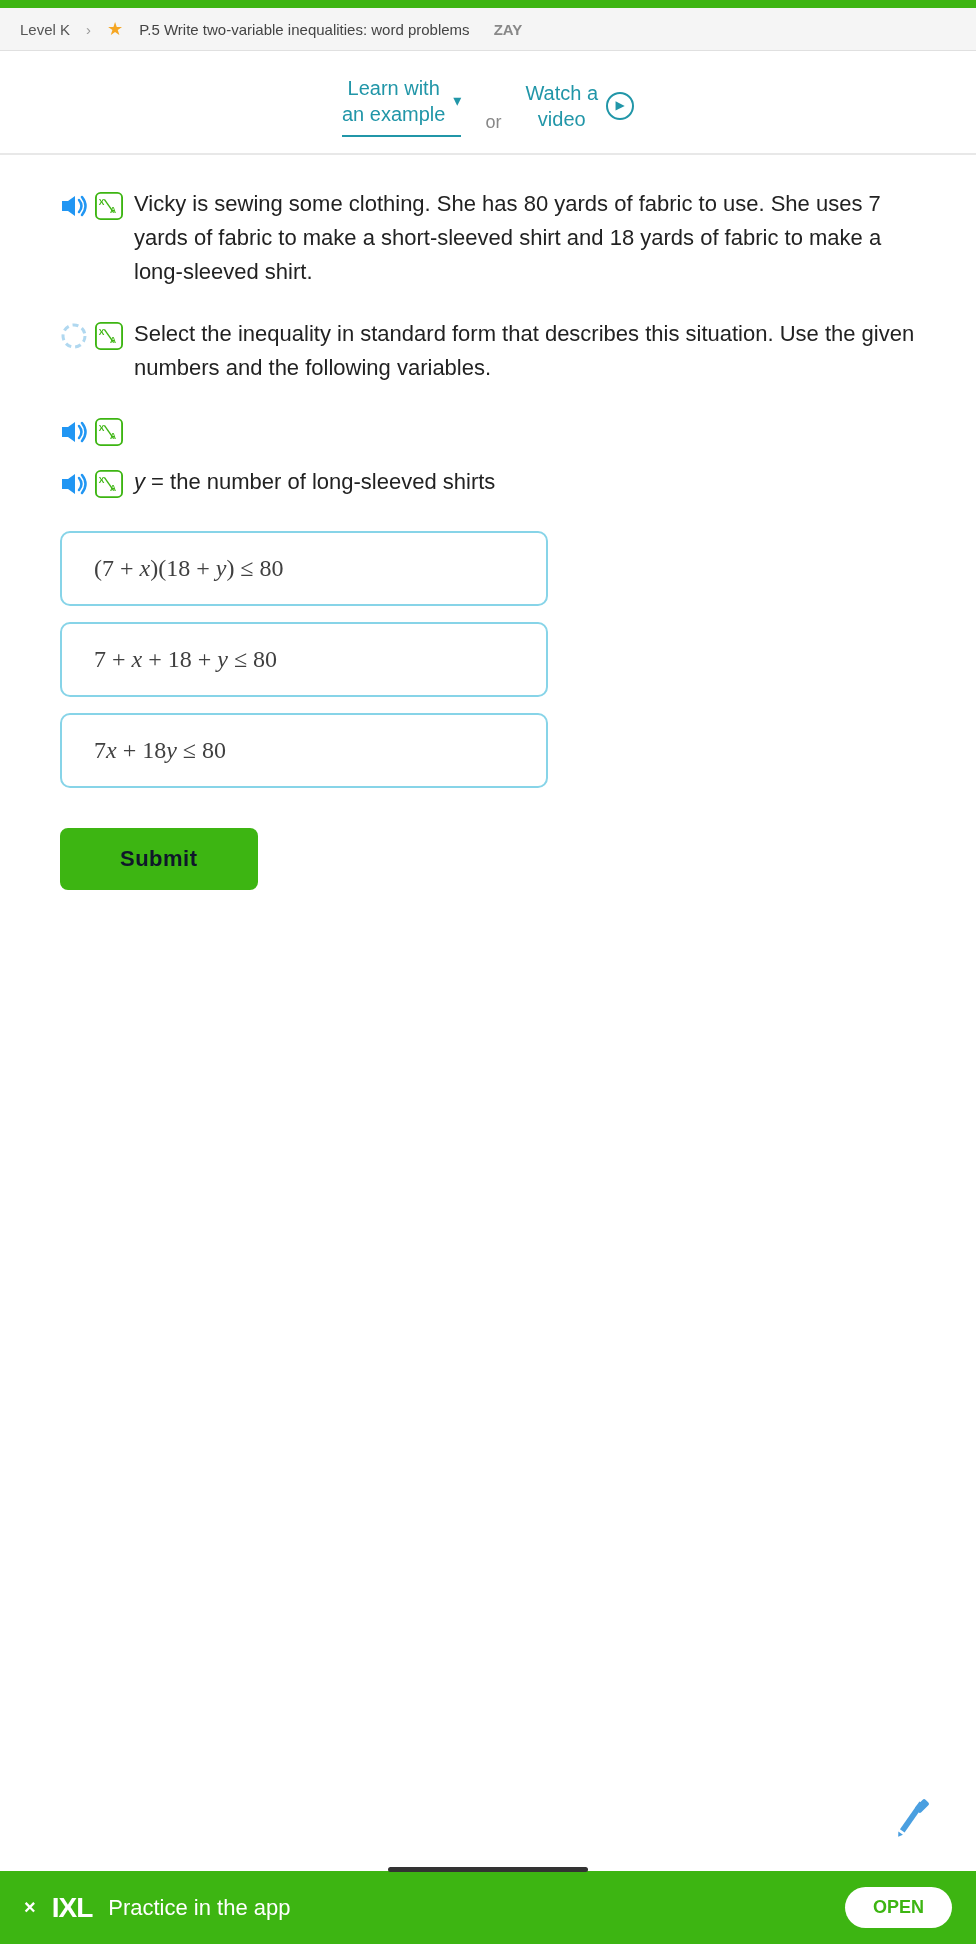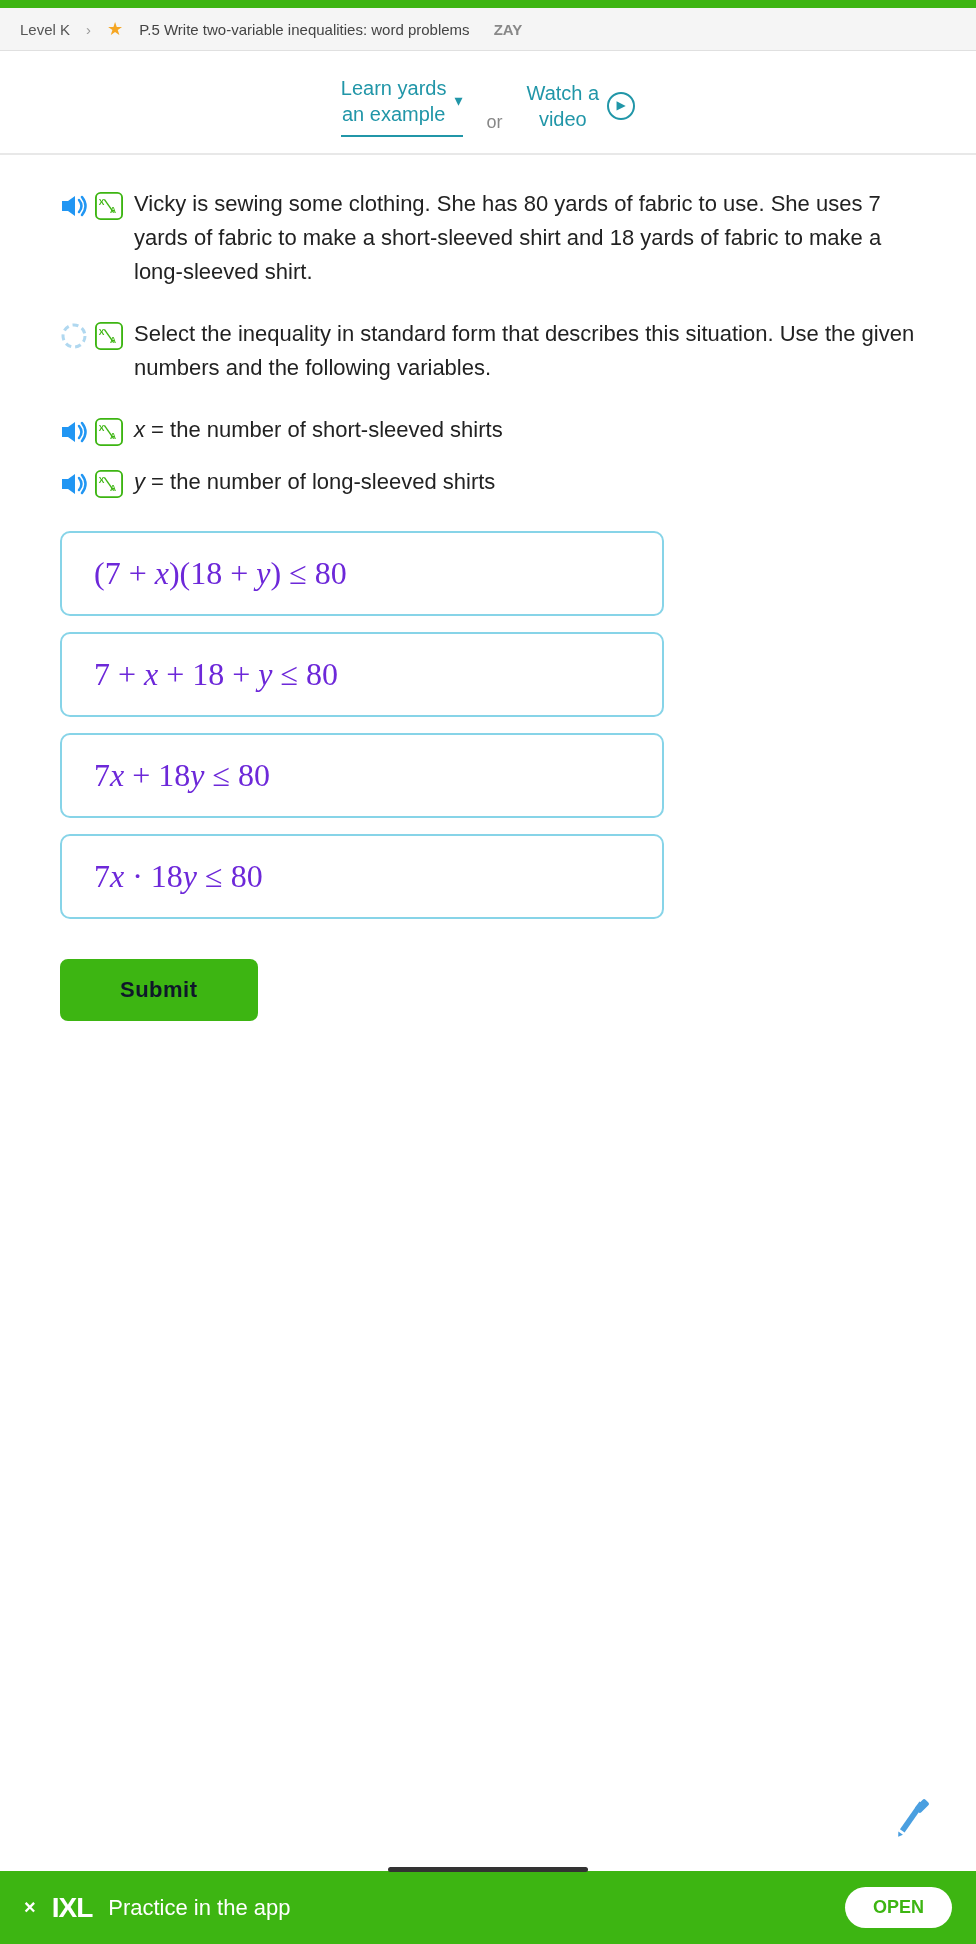--- a/index.html
+++ b/index.html
@@ -175,25 +175,25 @@
       margin-top: 32px;
       display: flex;
       flex-direction: column;
       gap: 16px;
     }
 
     .choice-box {
       border: 2px solid #87d4e8;
       border-radius: 10px;
       padding: 22px 32px;
-      font-size: 32px;
-      color: #6d28d9;
+      font-size: 24px;
+      color: #404040;
       cursor: pointer;
       background: #fff;
-      width: 604px;
+      width: 488px;
       font-family: 'Georgia', serif;
     }
 
     
     .submit-section {
       margin-top: 40px;
     }
     .submit-btn {
       background: #3db512;
       color: #0f172a;
@@ -287,21 +287,21 @@
 <div class="breadcrumb-bar">
   <span class="level">Level K</span>
   <span class="chevron">›</span>
   <span class="star">★</span>
   <span class="problem-title">P.5 Write two-variable inequalities: word problems</span>
   <span class="zay">ZAY</span>
 </div>
 
 <div class="action-bar">
   <a class="action-link learn-link">
-    <span style="white-space:pre-line;text-align:center;">Learn yards
+    <span style="white-space:pre-line;text-align:center;">Learn with
 an example</span>
     <span class="dropdown-arrow">▾</span>
   </a>
   <span class="or-text">or</span>
   <a class="action-link">
     <span style="white-space:pre-line;text-align:center;">Watch a
 video</span>
     <span class="play-icon">▶</span>
   </a>
 </div>
@@ -367,21 +367,20 @@
       </span>
       <span class="translate-icon">
         <svg viewBox="0 0 30 30" fill="none">
           <rect x="1" y="1" width="28" height="28" rx="5" stroke="#3db512" stroke-width="2"></rect>
           <text x="4" y="14" font-size="9" fill="#3db512" font-weight="bold">X</text>
           <text x="16" y="22" font-size="9" fill="#3db512" font-weight="bold">A</text>
           <path d="M10 8 L20 22" stroke="#3db512" stroke-width="1.5"></path>
         </svg>
       </span>
     </div>
-    <p class="variable-text"><em>x</em> = the number of short-sleeved shirts</p>
   </div>
 
   <div class="variable-line">
     <div class="icons-group">
       <span class="speaker-icon">
         <svg width="28" height="24" viewBox="0 0 28 24" fill="none">
           <polygon points="2,7 2,17 8,17 15,22 15,2 8,7" fill="#2196F3"></polygon>
           <path d="M19 6 Q24 12 19 18" stroke="#2196F3" stroke-width="2.5" fill="none" stroke-linecap="round"></path>
           <path d="M22 3 Q29 12 22 21" stroke="#2196F3" stroke-width="2.5" fill="none" stroke-linecap="round"></path>
         </svg>
@@ -401,23 +400,20 @@
   <div class="choices-section">
     <div class="choice-box">
       <span>(7 + <em>x</em>)(18 + <em>y</em>) ≤ 80</span>
     </div>
     <div class="choice-box">
       <span>7 + <em>x</em> + 18 + <em>y</em> ≤ 80</span>
     </div>
     <div class="choice-box">
       <span>7<em>x</em> + 18<em>y</em> ≤ 80</span>
     </div>
-    <div class="choice-box">
-      <span>7<em>x</em> · 18<em>y</em> ≤ 80</span>
-    </div>
   </div>
 
   <div class="submit-section">
     <button class="submit-btn">Submit</button>
   </div>
 
 </div>
 
 <button class="pencil-fab">
   <svg viewBox="0 0 48 48" fill="none">

